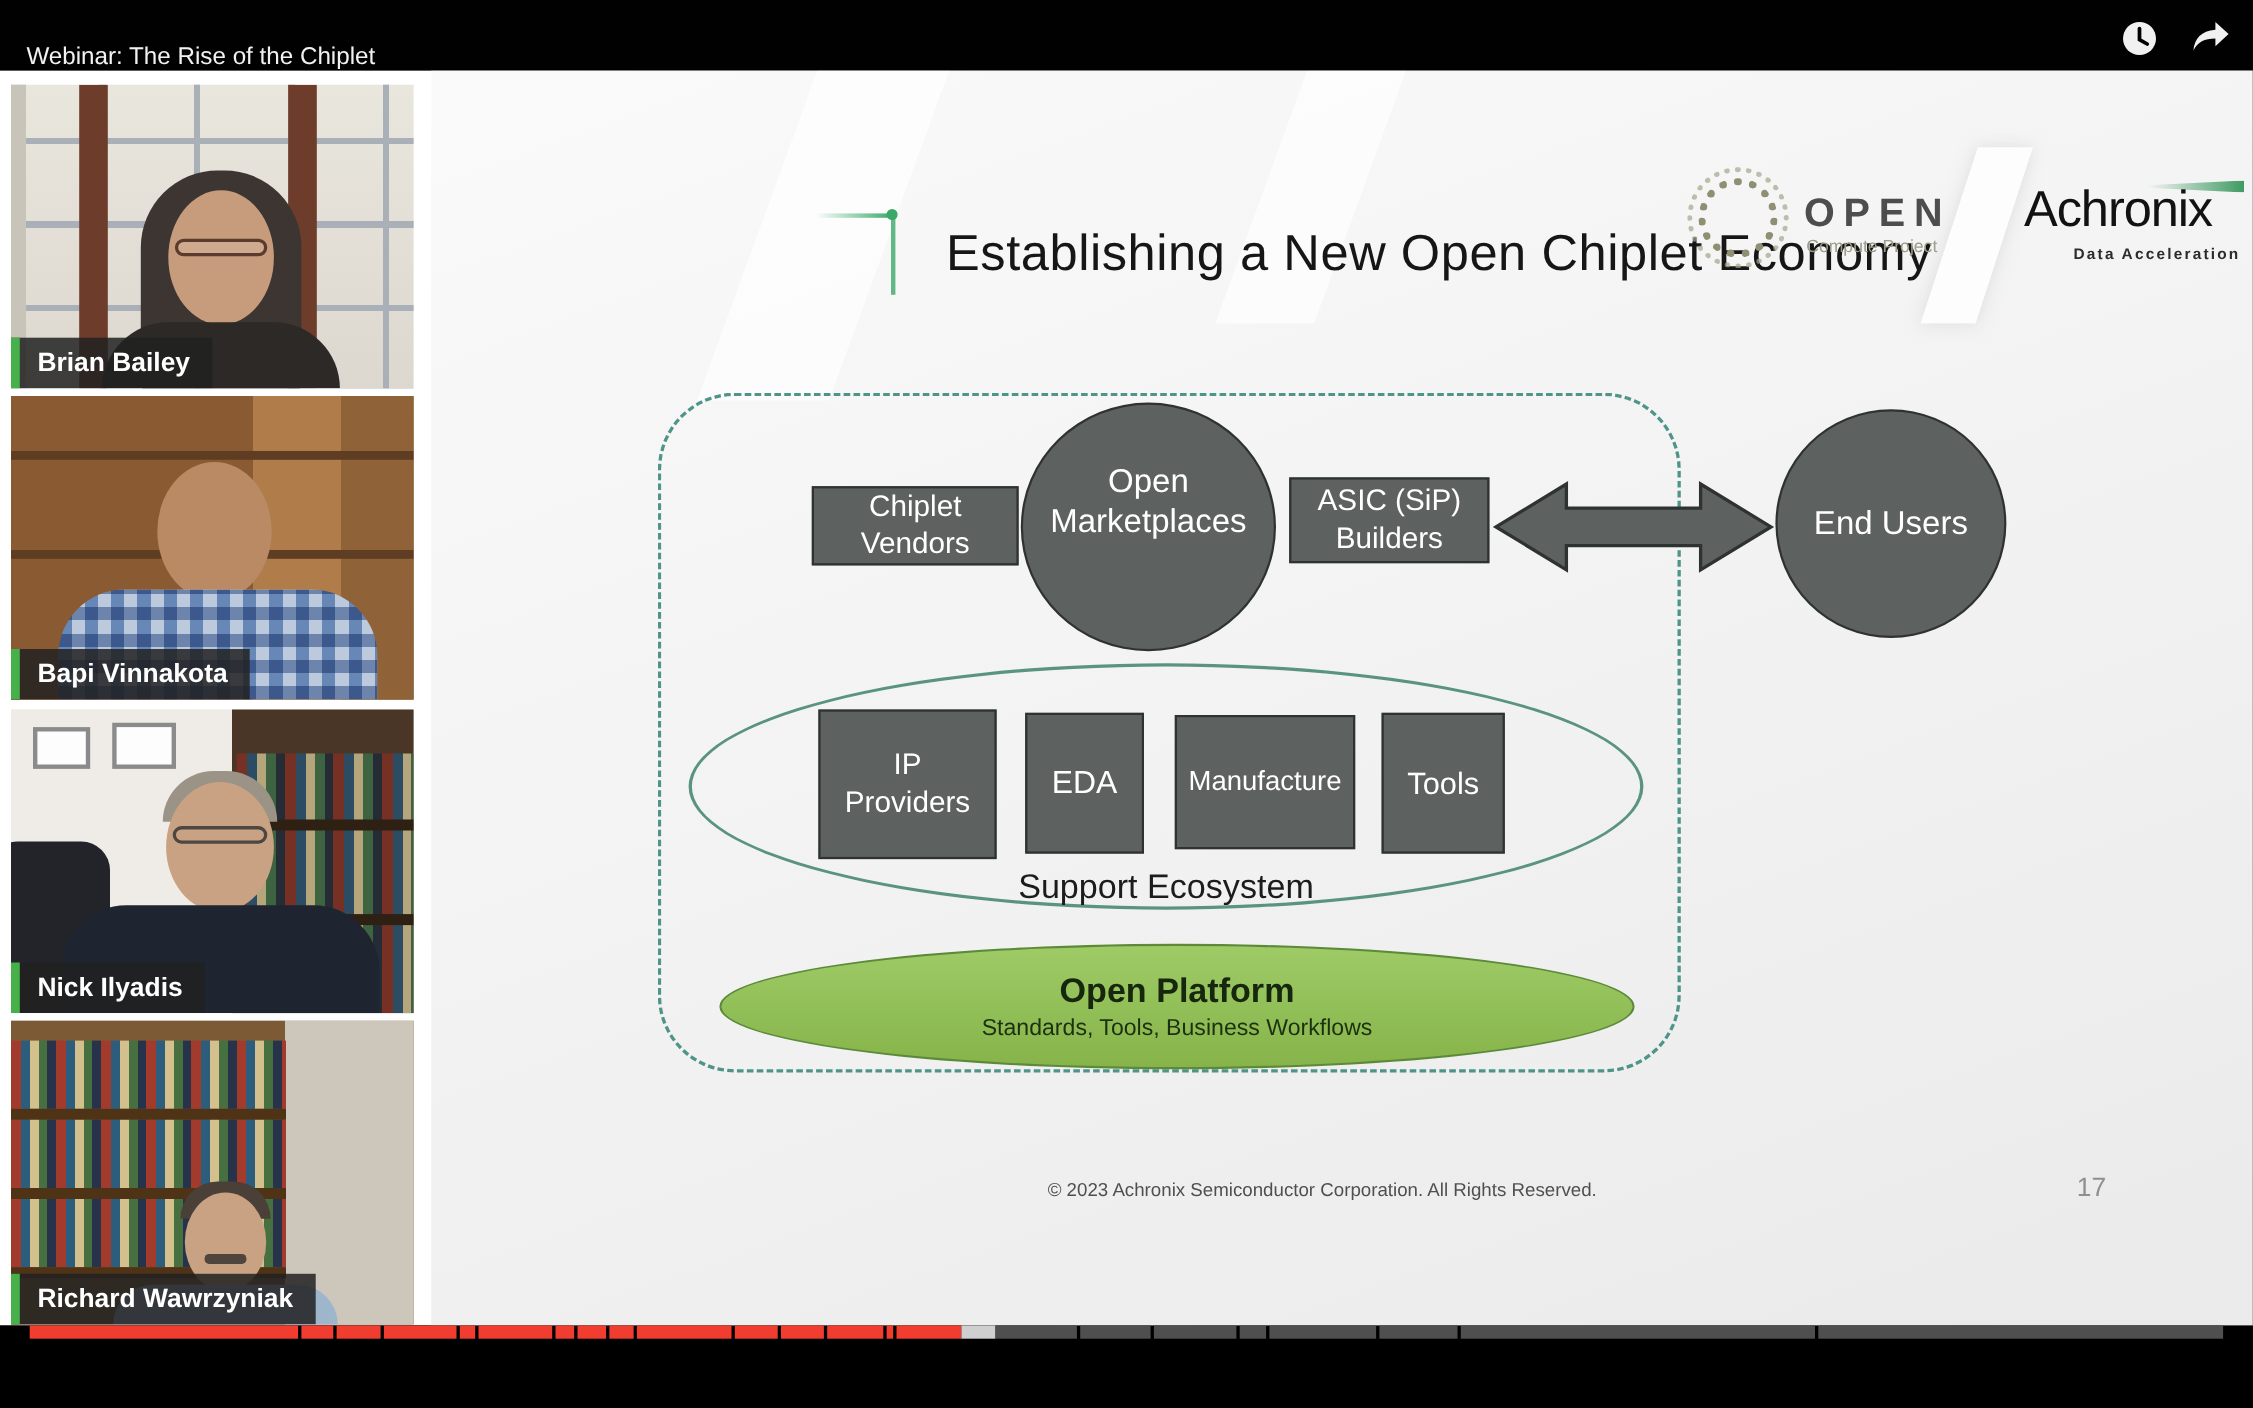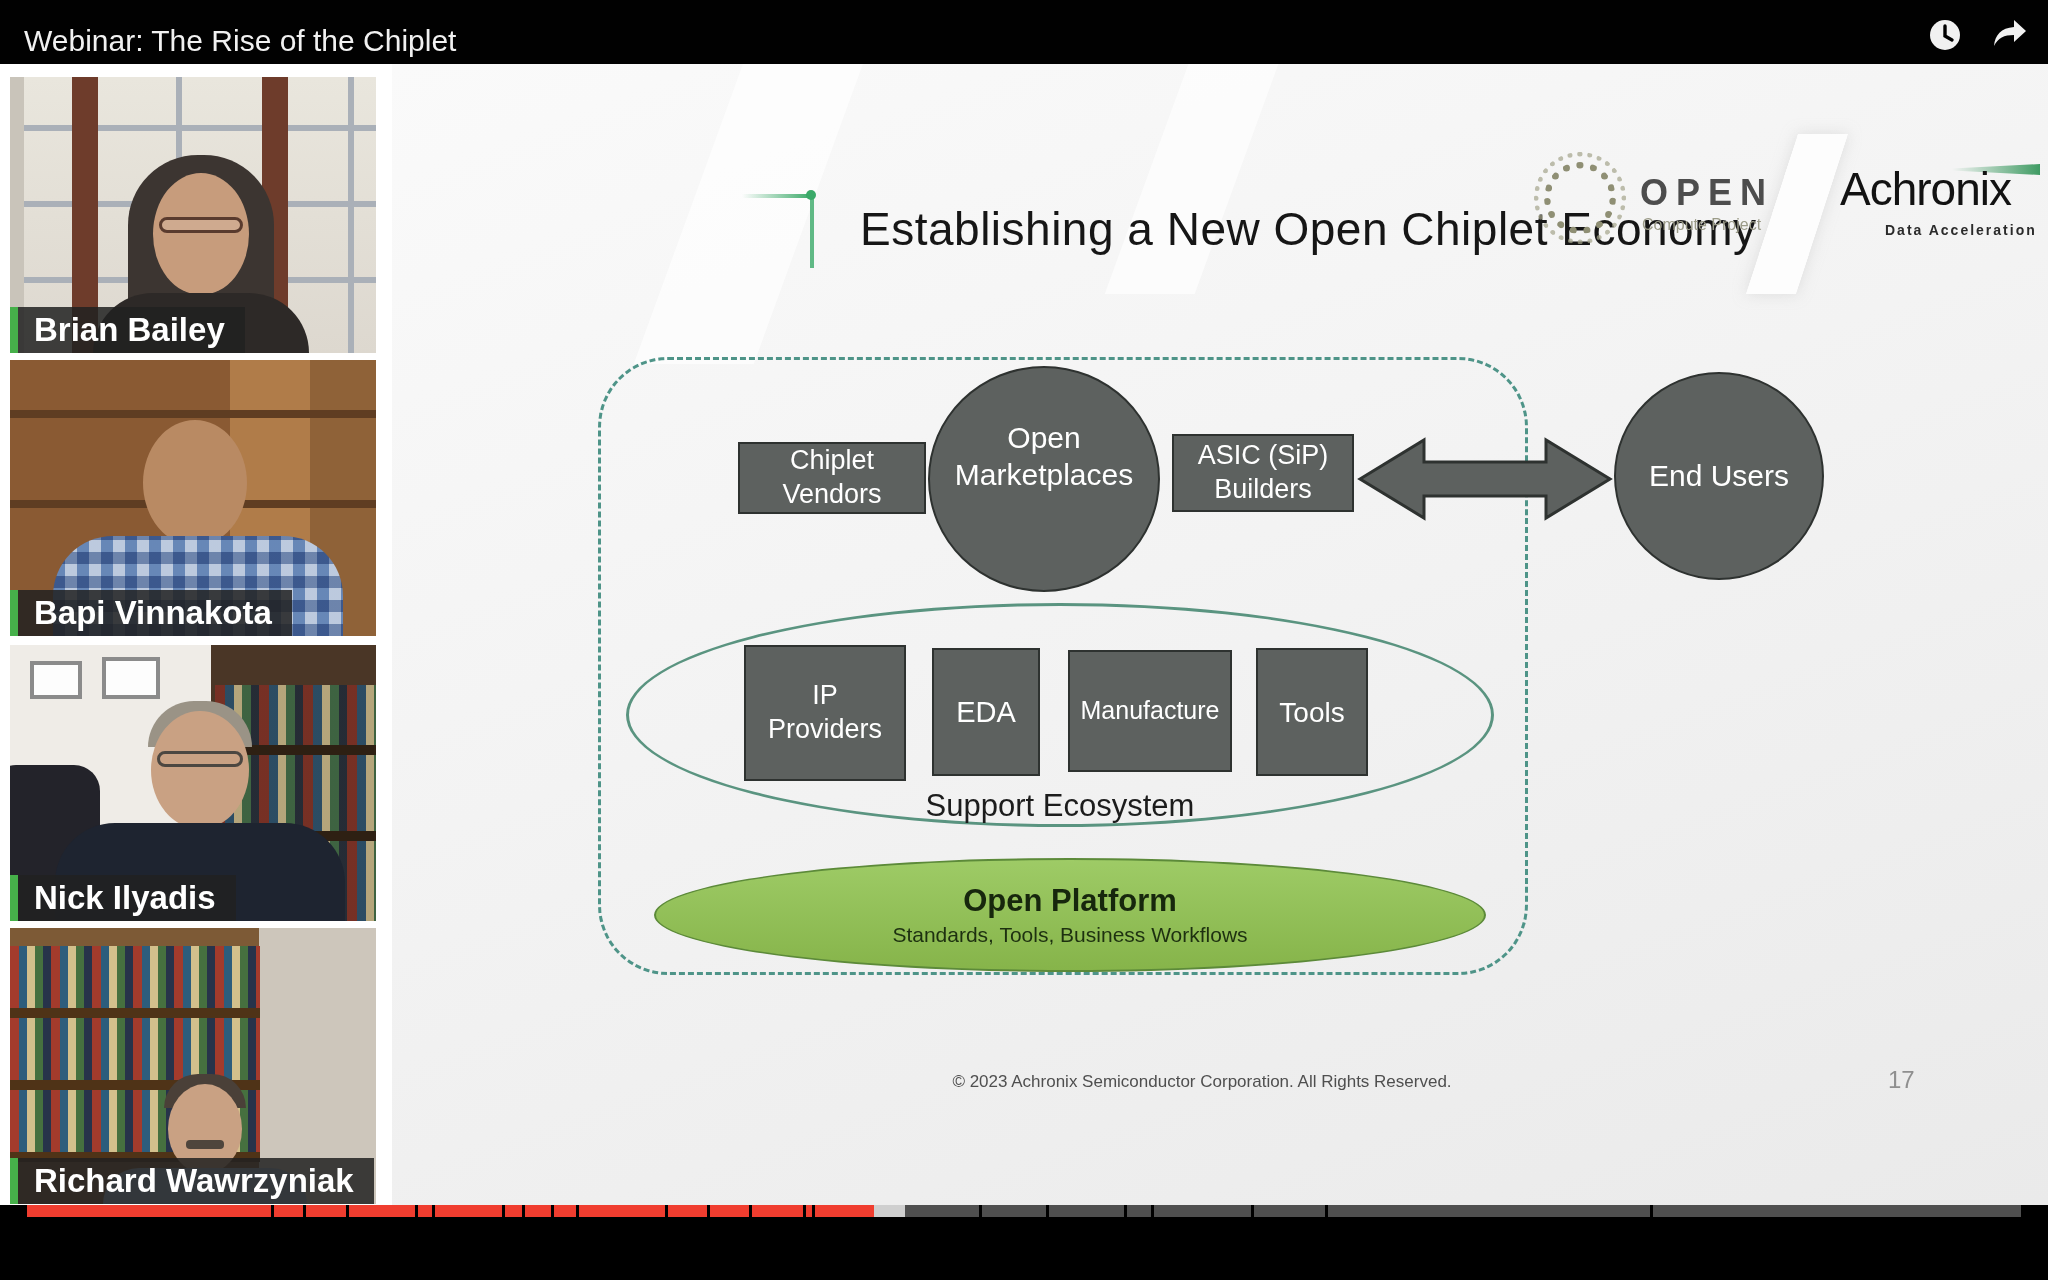--- a/index.html
+++ b/index.html
@@ -6,33 +6,33 @@
     --red:#f03d2f; --node:#5d615f; --node-border:#2e3230;
     --dash-green:#4e9488; --ellipse-green:#5a9480;
     --plat-green:#94c058; --plat-border:#5c8a39; --label-green:#46b04a;
   }
   *{margin:0;padding:0;box-sizing:border-box;}
   body{background:#000;font-family:"Liberation Sans",sans-serif;}
   #stage{position:relative;width:2048px;height:1280px;background:#000;overflow:hidden;}
 
   
   #topbar{position:absolute;left:0;top:0;width:2048px;height:64px;background:#010101;z-index:30;}
-  #video-title{position:absolute;left:24px;top:6px;height:52px;line-height:70px;color:#f1f1f1;font-size:30px;font-weight:400;}
+  #video-title{position:absolute;left:24px;top:16px;height:52px;line-height:70px;color:#f1f1f1;font-size:22px;font-weight:400;}
   .topbar-icon{position:absolute;top:18px;width:34px;height:34px;cursor:pointer;}
   #watch-later{left:1928px;}
   #share-btn{left:1992px;}
 
   
   #content{position:absolute;left:0;top:64px;width:2048px;height:1141px;background:#ffffff;}
 
   
   .feed{position:absolute;left:10px;width:366px;height:276px;overflow:hidden;background:#888;}
   #feed-0{top:13px;} #feed-1{top:296px;} #feed-2{top:581px;} #feed-3{top:864px;}
   .name-label{position:absolute;left:0;bottom:0;height:46px;background:rgba(33,33,33,.85);
-    color:#fff;font-size:33px;font-weight:bold;line-height:46px;padding:0 20px 0 16px;
+    color:#fff;font-size:24px;font-weight:bold;line-height:46px;padding:0 20px 0 16px;
     border-left:8px solid var(--label-green);white-space:nowrap;z-index:5;text-align:center;}
   .head{position:absolute;border-radius:50%;}
   .shoulders{position:absolute;border-radius:60px 60px 0 0;}
 
   
   #feed-0{background:
     linear-gradient(90deg,#c9c4ba 0 14px,transparent 14px),
     repeating-linear-gradient(90deg,transparent 0 80px,#aab0b8 80px 86px),
     repeating-linear-gradient(0deg,transparent 0 70px,#aab0b8 70px 76px),
     linear-gradient(#e9e6dd,#ddd8cf);}

